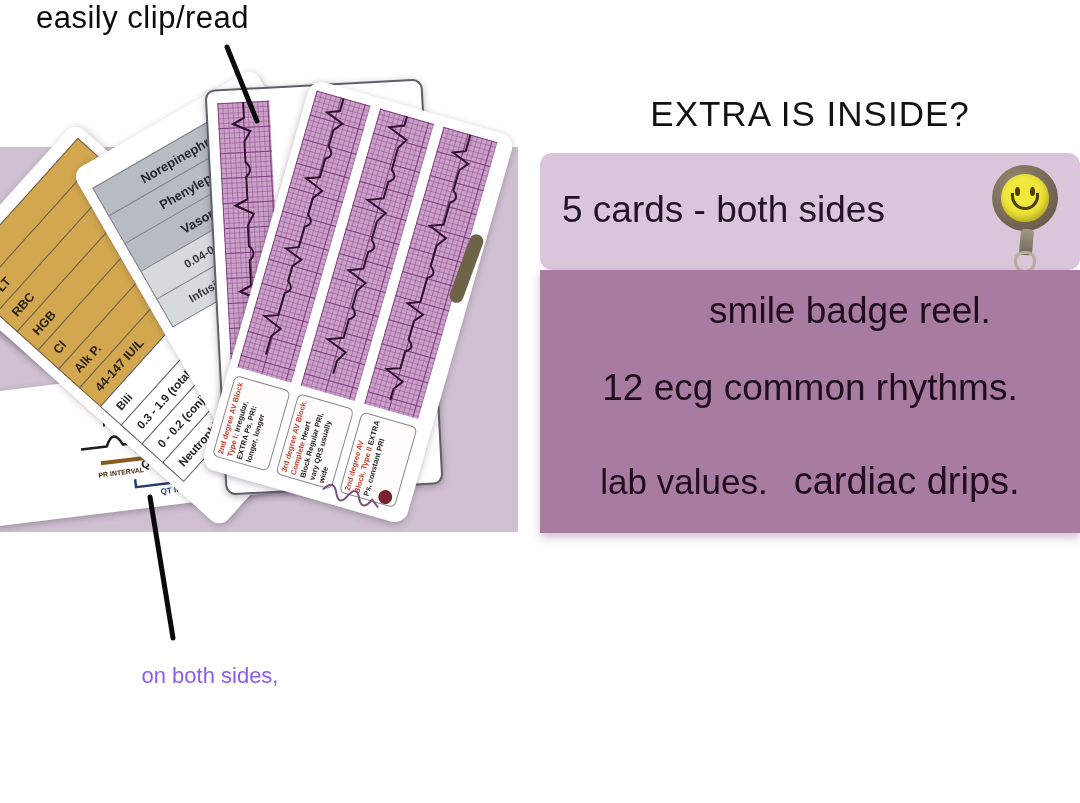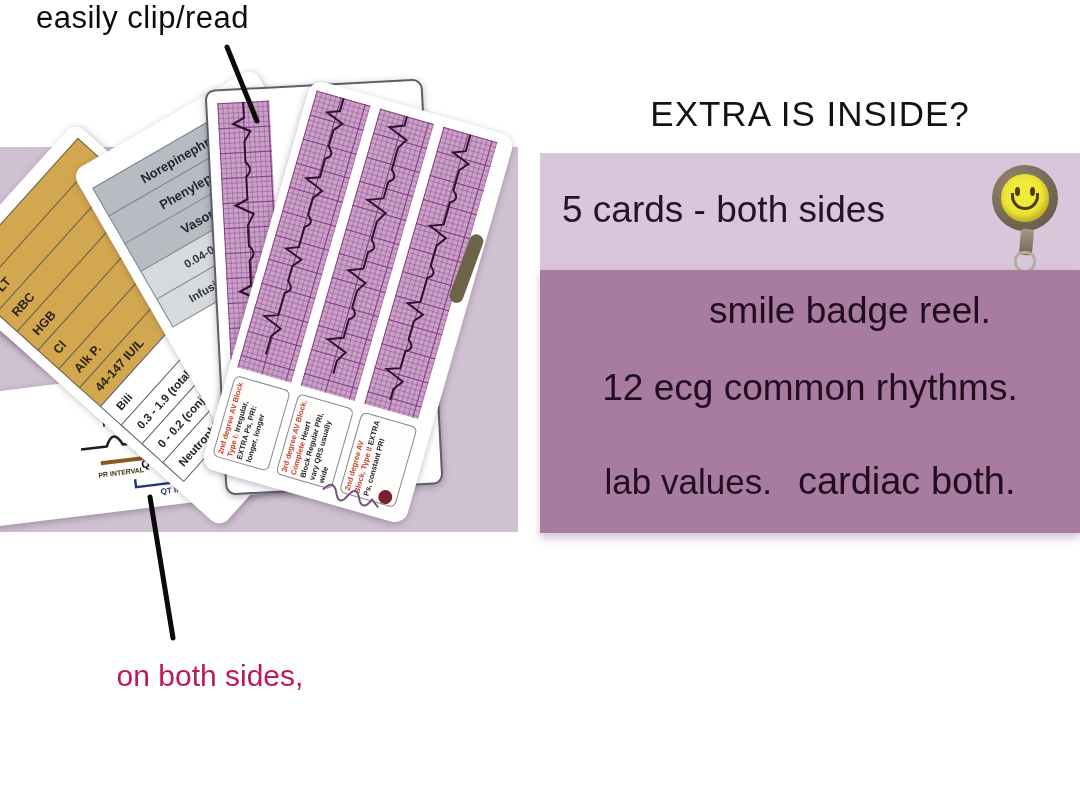--- a/index.html
+++ b/index.html
@@ -2,27 +2,27 @@
 <html><head>
 <meta charset="utf-8">
 <style>
   html,body{margin:0;padding:0;}
   body{font-family:"Liberation Sans",sans-serif;}
   .page{position:relative;width:1080px;height:803px;background:#ffffff;overflow:hidden;}
 
   
   .annot-top{position:absolute;left:36px;top:0px;font-size:31px;color:#0c0c0c;letter-spacing:.5px;z-index:6;}
   .annot-bottom{position:absolute;left:0;top:650px;width:420px;text-align:center;
-    font-size:30px;line-height:51px;color:#be185d;z-index:6;}
+    font-size:22px;line-height:51px;color:#8b5cf6;z-index:6;}
   .pointer-svg{position:absolute;left:0;top:0;z-index:5;pointer-events:none;}
 
   
   .info-title{position:absolute;left:540px;top:94px;width:540px;text-align:center;
     font-size:35px;color:#121212;letter-spacing:1px;z-index:4;}
-  .panel-light{position:absolute;left:540px;top:153px;width:540px;height:117px;background:#d9c6da;z-index:3;}
+  .panel-light{position:absolute;left:540px;top:153px;width:540px;height:117px;background:#d9c6da;z-index:3;border-radius:12px;}
   .panel-header{position:absolute;left:22px;top:36px;font-size:37px;color:#221326;}
   .panel-dark{position:absolute;left:540px;top:270px;width:540px;height:263px;background:#a87ba0;
     box-shadow:0 5px 8px rgba(125,95,125,.35);z-index:3;}
   .dark-line{position:absolute;width:100%;text-align:center;color:#200e1f;font-size:37px;}
   .dl1{top:20px;padding-left:40px;} .dl2{top:97px;} .dl3{top:190px;}
   .dl3 .seg1{margin-right:26px;font-size:35px;} .dl3 .seg2{font-size:38px;}
 
   
   .reel-wrap{position:absolute;right:10px;top:12px;width:92px;height:102px;}
   .reel{position:absolute;right:12px;top:0;width:66px;height:66px;border-radius:50%;
@@ -220,17 +220,17 @@
       </div>
       <div class="reel-clip"></div>
       <div class="reel-hook"></div>
     </div>
   </div>
 
   <div class="panel-dark">
     <div class="dark-line dl1">smile badge reel.</div>
     <div class="dark-line dl2">12 ecg common rhythms.</div>
     <div class="dark-line dl3">
-      <span class="seg1">lab values.</span><span class="seg2">cardiac both.</span>
+      <span class="seg1">lab values.</span><span class="seg2">cardiac drips.</span>
     </div>
   </div>
 
 </div>
 
 </body></html>

